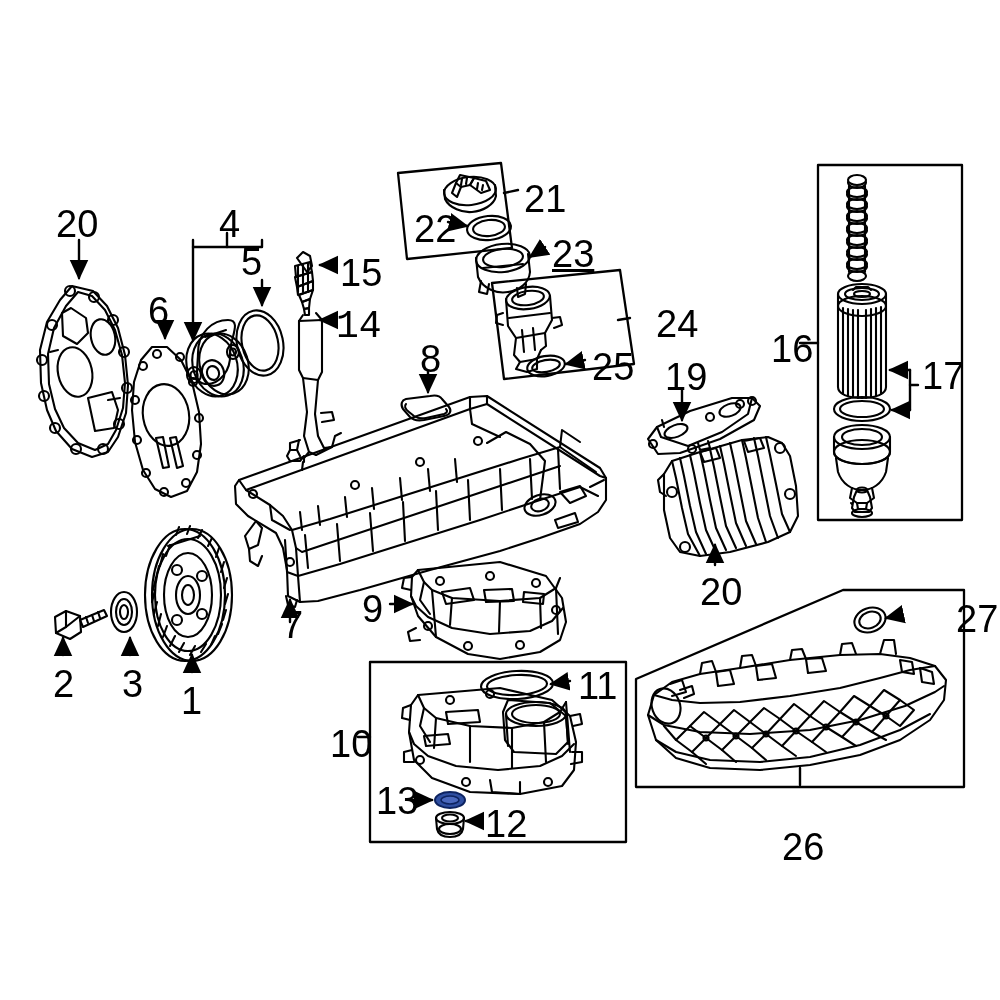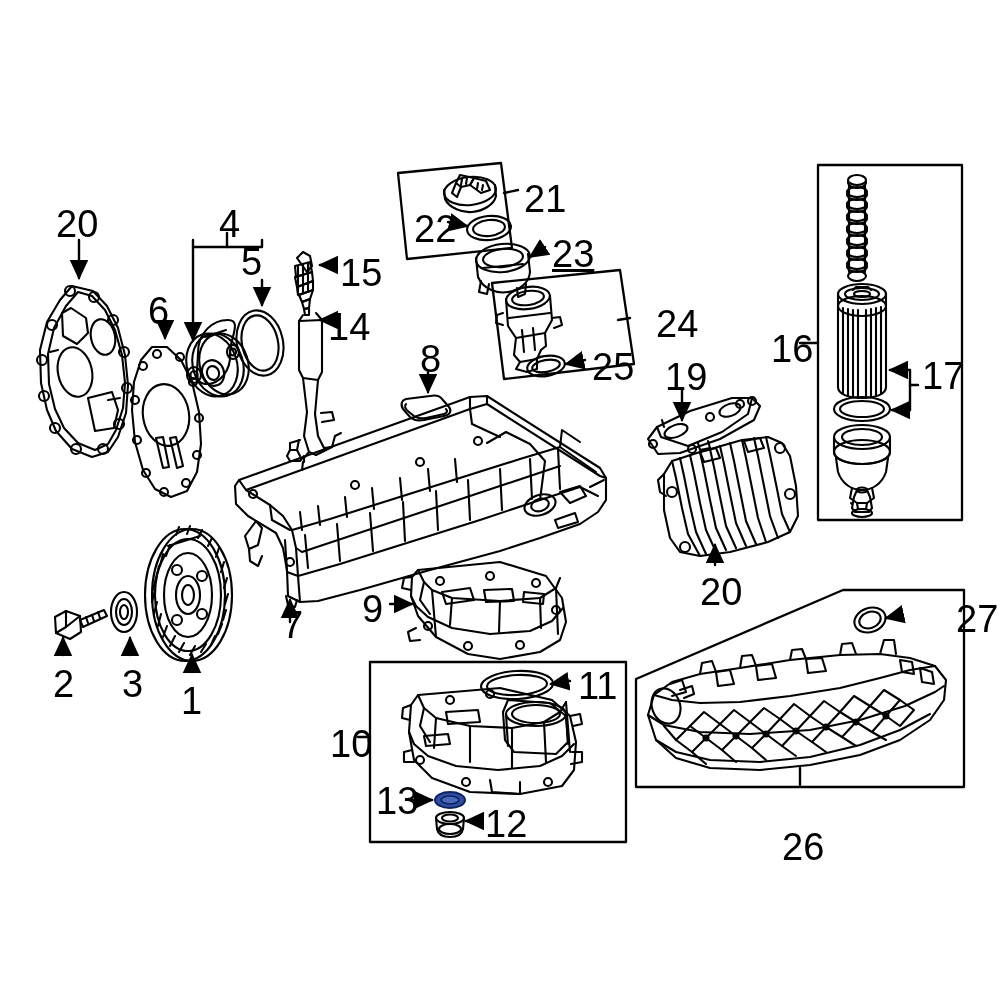--- a/index.html
+++ b/index.html
@@ -584,21 +584,21 @@
     </marker>
   </defs>
 </svg>
 
 <div class="callout-layer">
     <div class="callout" style="left: 56px; top: 205px;">20</div>
     <div class="callout" style="left: 219px; top: 205px;">4</div>
     <div class="callout" style="left: 148px; top: 292px;">6</div>
     <div class="callout" style="left: 241px; top: 243px;">5</div>
     <div class="callout" style="left: 340px; top: 254px;">15</div>
-    <div class="callout" style="left: 328px; top: 308px;">14</div>
+    <div class="callout" style="left: 336px; top: 308px; font-family: Liberation Mono, monospace;">14</div>
     <div class="callout" style="left: 524px; top: 180px;">21</div>
     <div class="callout" style="left: 414px; top: 210px;">22</div>
     <div class="callout" style="left: 552px; top: 235px; text-decoration: underline;">23</div>
     <div class="callout" style="left: 656px; top: 305px;">24</div>
     <div class="callout" style="left: 592px; top: 348px;">25</div>
     <div class="callout" style="left: 420px; top: 340px;">8</div>
     <div class="callout" style="left: 771px; top: 330px;">16</div>
     <div class="callout" style="left: 922px; top: 357px;">17</div>
     <div class="callout" style="left: 665px; top: 358px;">19</div>
     <div class="callout" style="left: 700px; top: 573px;">20</div>

